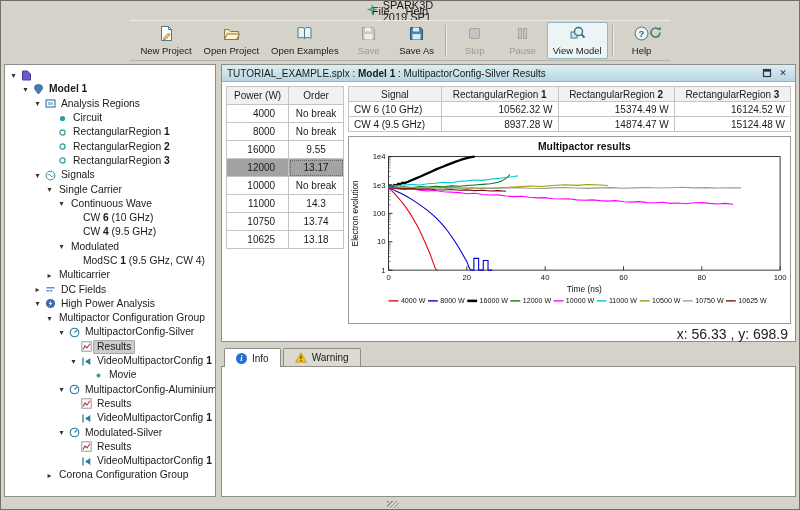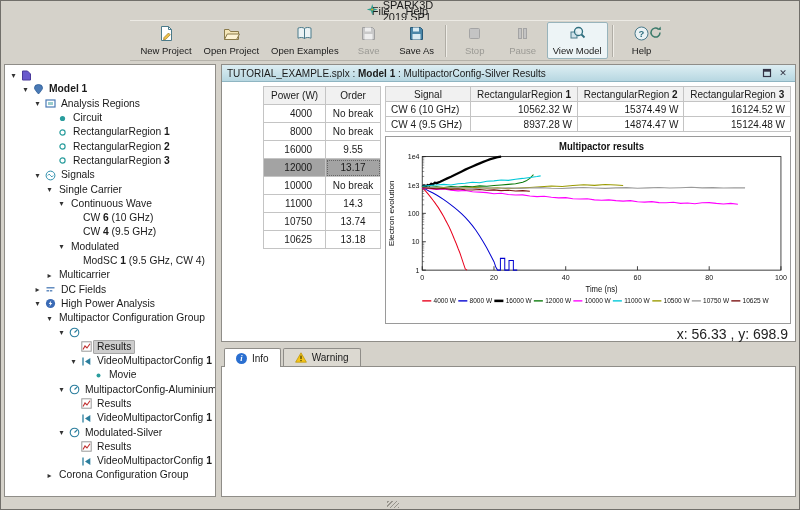--- a/index.html
+++ b/index.html
@@ -33,21 +33,21 @@
   .ticon{width:14px;flex:none;display:inline-flex;justify-content:center;align-items:center;}
   .tlabel{padding:0 3px;border:1px solid transparent;line-height:12px;}
   .tlabel.selected{background:#cdcdcd;border:1px solid #a6a6a6;border-radius:1px;}
   .tlabel.b{font-weight:bold;}
 
   
   .main-panel{height:278px;border:1px solid #8f8d88;background:#fff;display:flex;flex-direction:column;flex:none;}
   .panel-header{height:17px;background:linear-gradient(#ddeef3,#b7d7e1);border-bottom:1px solid #8fb5c2;display:flex;align-items:center;padding:0 5px;font-size:10px;flex:none;}
   .panel-header .spacer{flex:1;}
   .ph-btn{width:14px;height:13px;display:inline-flex;align-items:center;justify-content:center;font-size:9px;color:#334;margin-left:2px;}
-  .panel-body{flex:1;display:flex;padding:4px;gap:4px;min-height:0;margin-left:37px;}
+  .panel-body{flex:1;display:flex;padding:4px;gap:4px;min-height:0;}
 
   table{border-collapse:collapse;font-size:10px;}
   th{background:#f1f1f1;font-weight:normal;}
   .power-table{width:118px;flex:none;align-self:flex-start;}
   .power-table th,.power-table td{border:1px solid #c4c4c4;height:18px;padding:0 4px;}
   .power-table td.num{text-align:right;padding-right:13px;}
   .power-table td.order{text-align:center;}
   tr.sel td{background:#a3a3a3;}
   tr.sel td.order{outline:1px dotted #666;outline-offset:-2px;}
 
@@ -319,20 +319,21 @@
           </div>
           <div class="trow">
             <span style="width: 51px; flex: 0 0 auto;"></span>
             <span class="toggle">▾</span>
             <span class="ticon">
               <svg width="11" height="11" viewBox="0 0 11 11">
                 <circle cx="5.5" cy="5.5" r="4.3" fill="none" stroke="#2a7d9d" stroke-width="1.1"></circle>
                 <line x1="5.5" y1="5.5" x2="8.2" y2="3" stroke="#2a7d9d" stroke-width="1.1"></line>
               </svg>
             </span>
+            <span class="tlabel">MultipactorConfig-Silver</span>
           </div>
           <div class="trow">
             <span style="width: 63px; flex: 0 0 auto;"></span>
             <span class="toggle"></span>
             <span class="ticon">
               <svg width="11" height="11" viewBox="0 0 11 11">
                 <rect x="0.8" y="0.8" width="9.4" height="9.4" fill="#fff" stroke="#999"></rect>
                 <polyline points="2,8.5 4,5 6,7 9,2.8" fill="none" stroke="#c03030" stroke-width="1.1"></polyline>
               </svg>
             </span>

